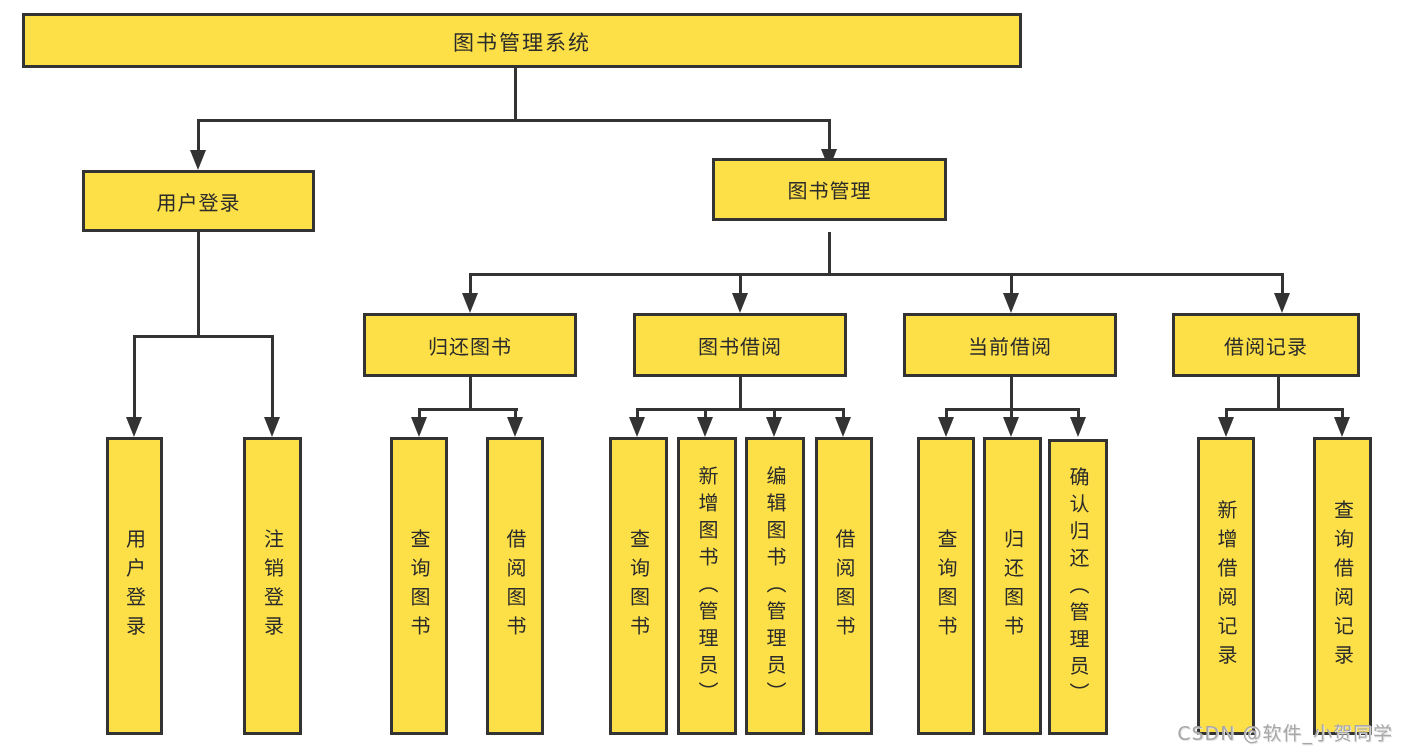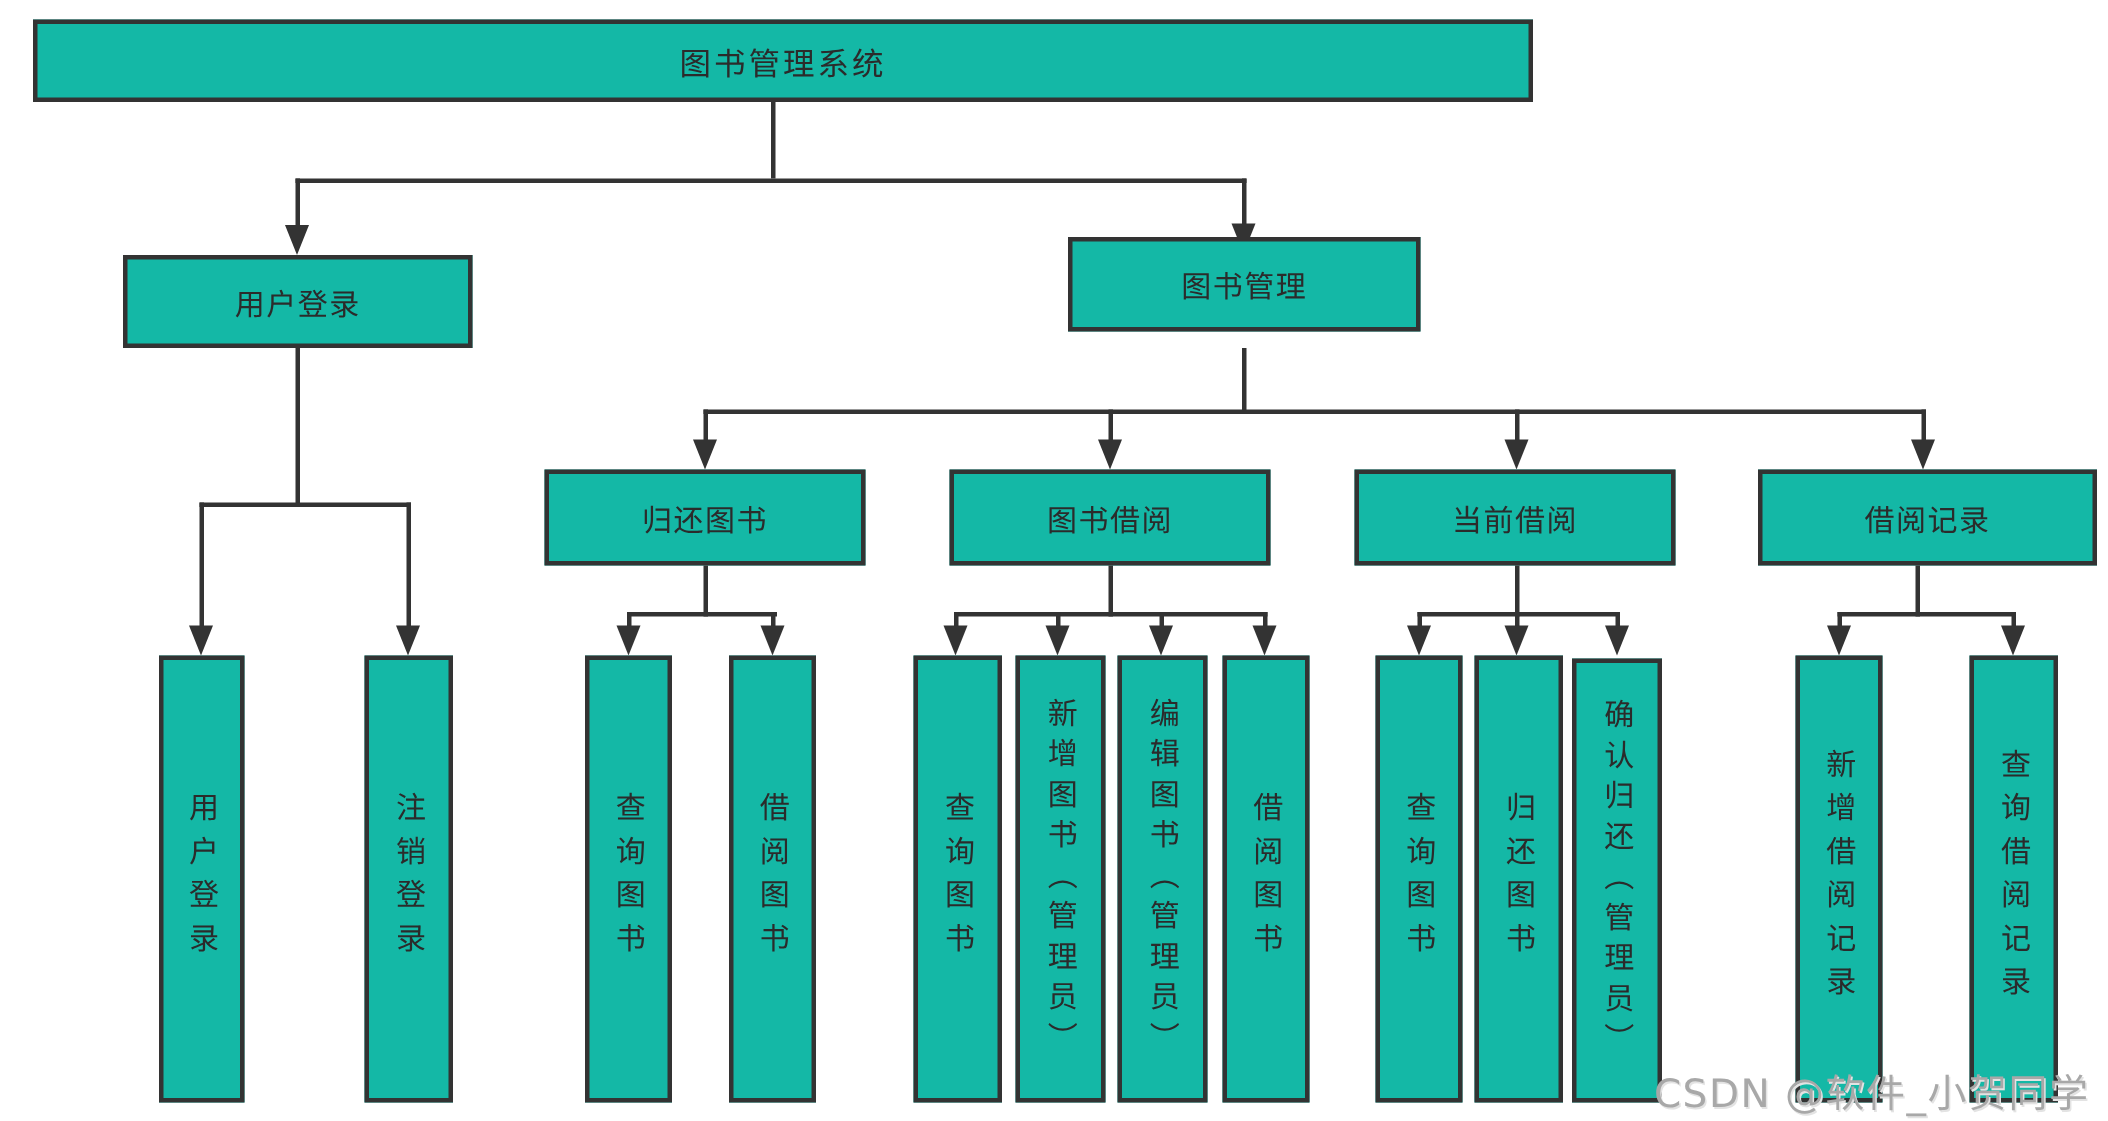--- a/index.html
+++ b/index.html
@@ -8,21 +8,21 @@
     width: 1405px;
     height: 747px;
     background: #ffffff;
     font-family: "DejaVu Sans", "Liberation Sans", sans-serif;
     overflow: hidden;
   }
   .box {
     position: absolute;
     box-sizing: border-box;
     border: 3px solid #333333;
-    background: #14b8a6;
+    background: #fde047;
     display: flex;
     align-items: center;
     justify-content: center;
     color: #2b2b2b;
   }
   .hlabel { font-size: 20px; letter-spacing: 1px; white-space: nowrap; }
   .root-label { font-size: 21px; letter-spacing: 2px; }
   .vtext {
     writing-mode: vertical-rl;
     text-orientation: mixed;
@@ -39,21 +39,21 @@
     position: absolute;
     width: 0; height: 0;
     border-left: 8px solid transparent;
     border-right: 8px solid transparent;
     border-top: 20px solid #333333;
   }
   .watermark {
     position: absolute;
     right: 12px;
     bottom: 2px;
-    font-size: 26px;
+    font-size: 19px;
     color: #a8a8a8;
     text-shadow: 1px 1px 0 #e3e3e3;
     letter-spacing: 1px;
     z-index: 5;
     white-space: nowrap;
   }
 </style>
 </head>
 <body>
 
@@ -97,21 +97,21 @@
 
   <div class="box" style="left:363px; top:313px; width:214px; height:64px;">
     <span class="hlabel">归还图书</span>
   </div>
   <div class="box" style="left:633px; top:313px; width:214px; height:64px;">
     <span class="hlabel">图书借阅</span>
   </div>
   <div class="box" style="left:903px; top:313px; width:214px; height:64px;">
     <span class="hlabel">当前借阅</span>
   </div>
-  <div class="box" style="left:1172px; top:313px; width:226px; height:64px;">
+  <div class="box" style="left:1172px; top:313px; width:188px; height:64px;">
     <span class="hlabel">借阅记录</span>
   </div>
 
   <div class="v" style="left:469px; top:377px; height:34px;"></div>
   <div class="h" style="left:418px; top:408px; width:100px;"></div>
   <div class="v" style="left:418px; top:408px; height:12px;"></div>
   <div class="v" style="left:514px; top:408px; height:12px;"></div>
   <div class="arrow" style="left:411px; top:417px;"></div>
   <div class="arrow" style="left:507px; top:417px;"></div>
 

